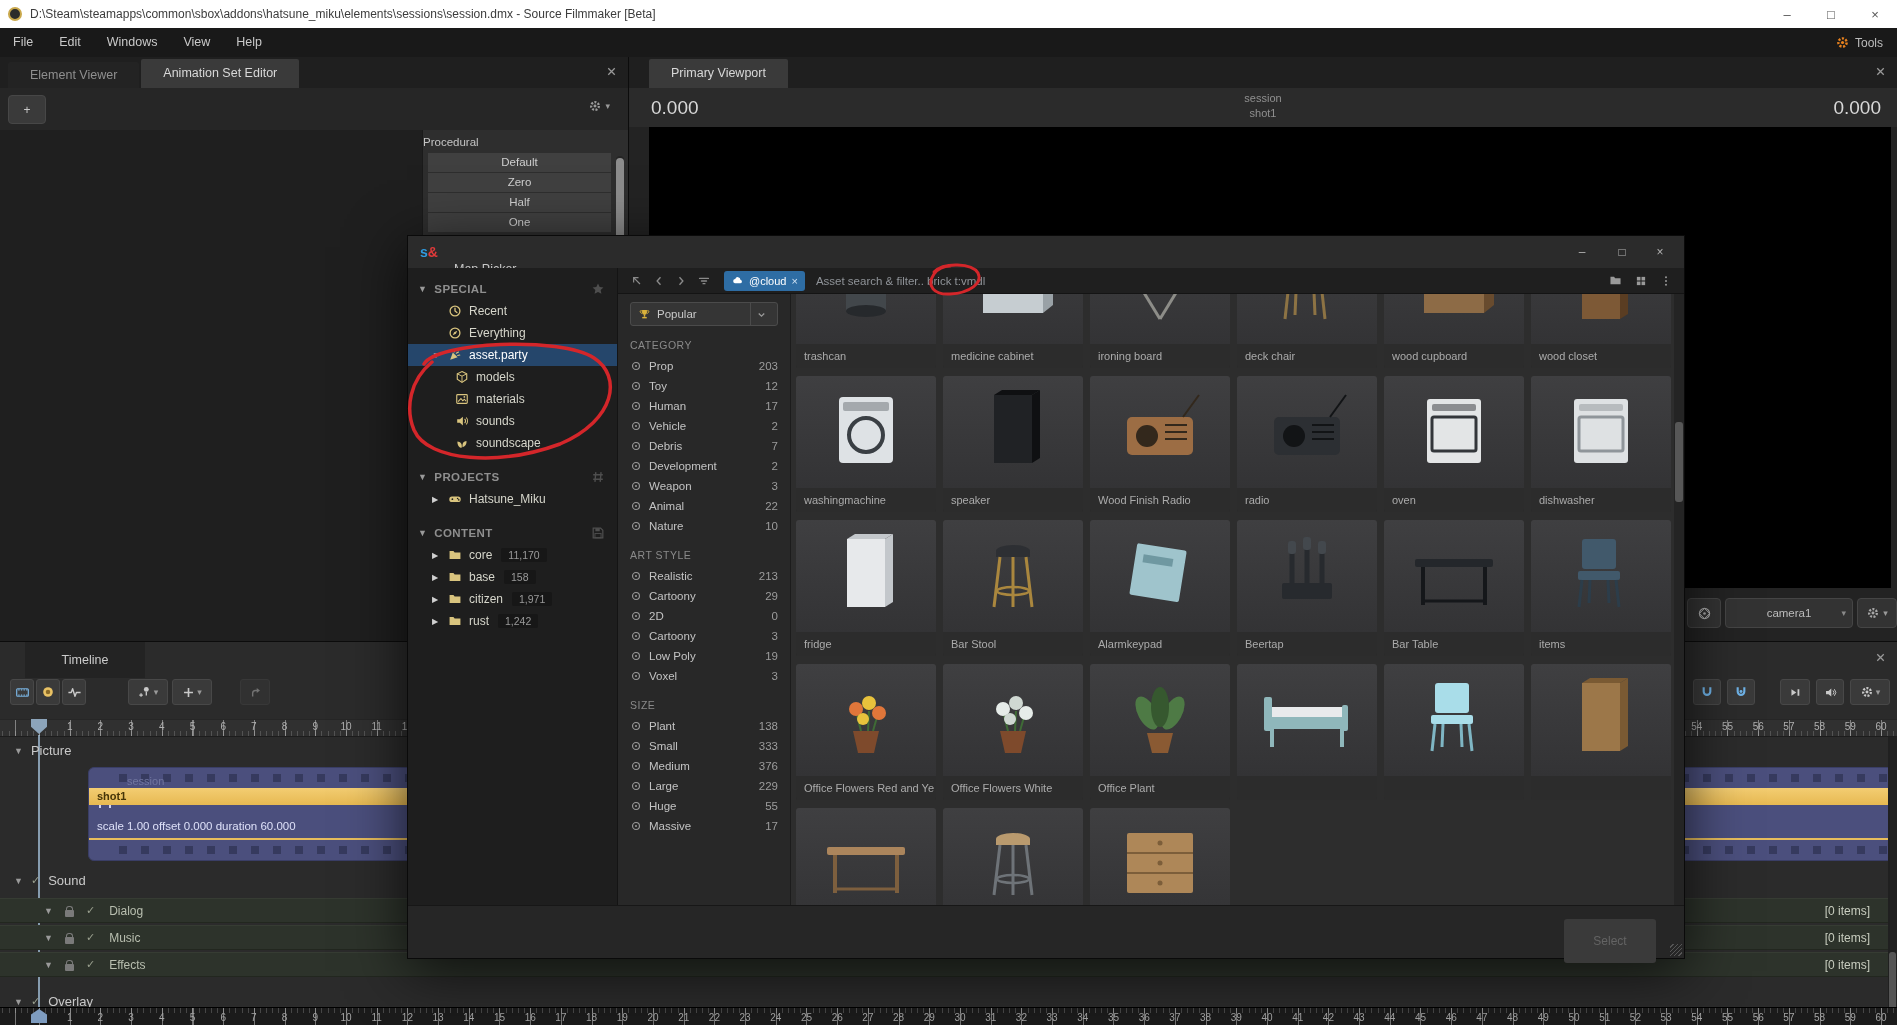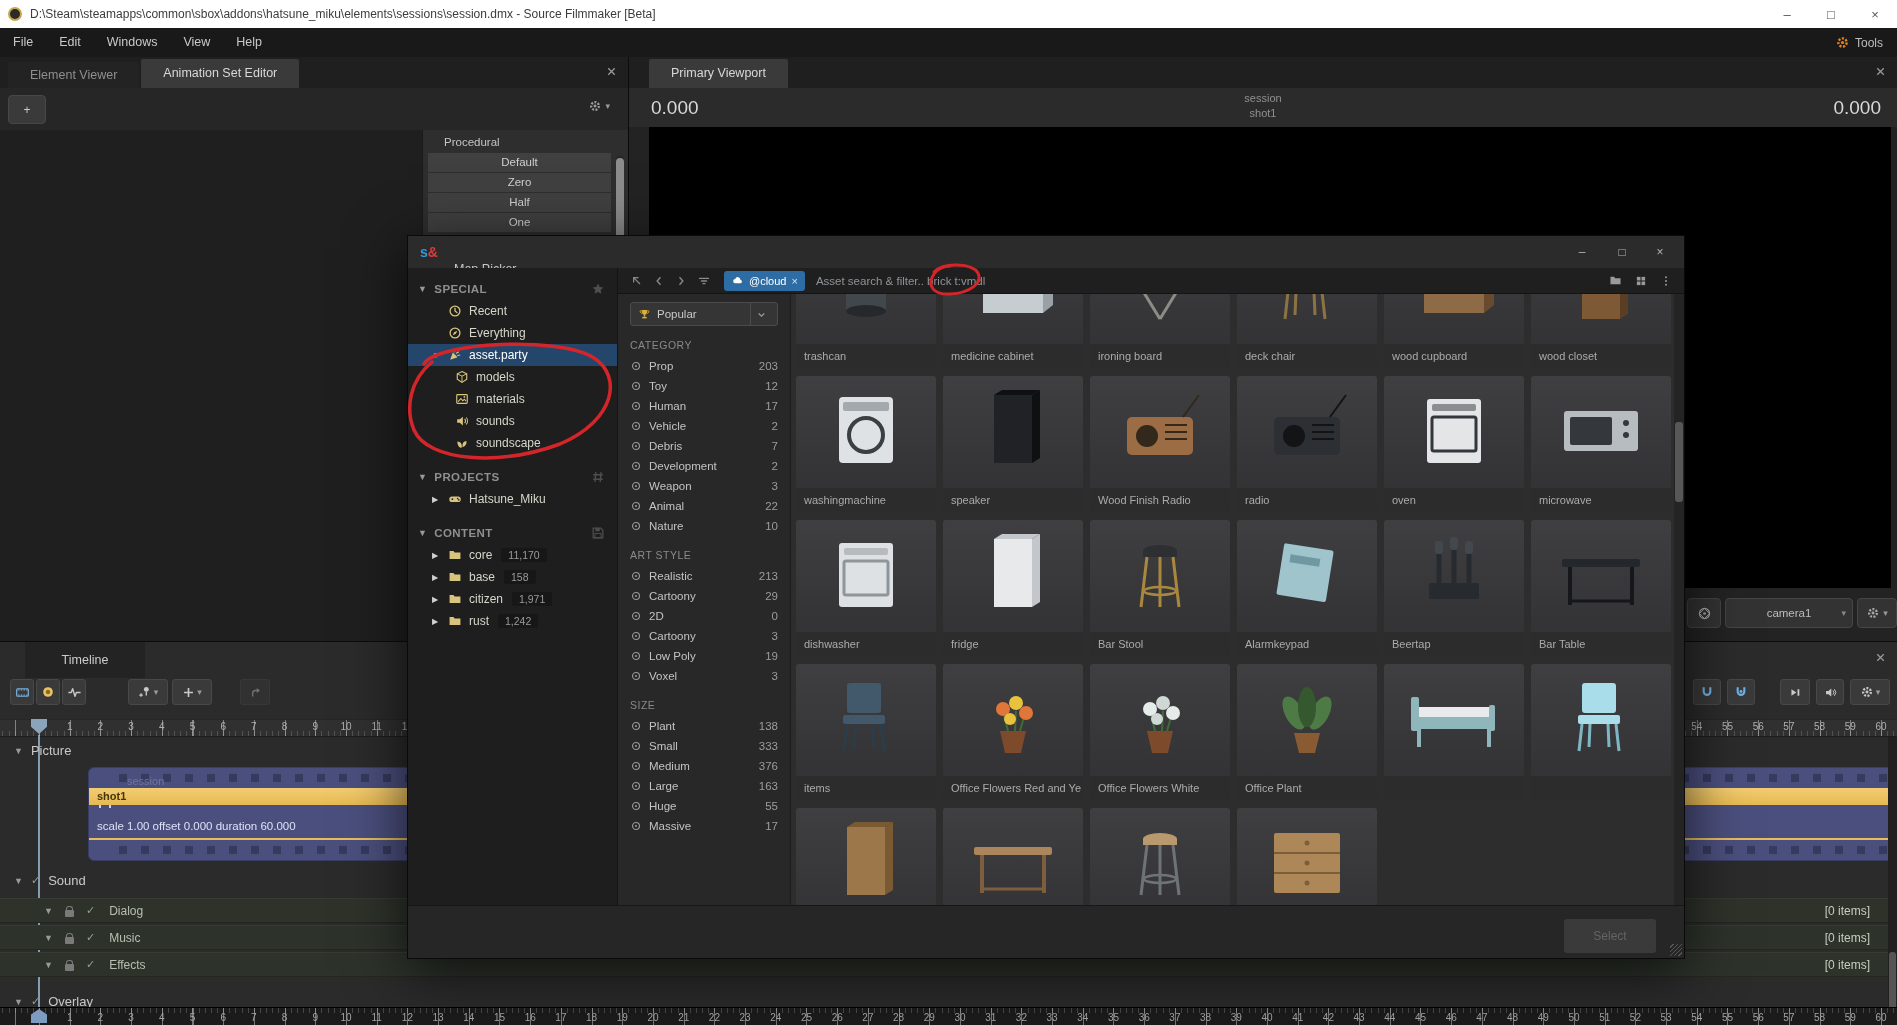--- a/index.html
+++ b/index.html
@@ -28,21 +28,21 @@
   .tab{height:26px;line-height:26px;padding:0 22px;font-size:12.5px;background:#232323;color:#8f8f8f;
        margin-right:2px;border-radius:2px 2px 0 0;}
   .tab.active{background:#3a3a3a;color:#d8d8d8;height:29px;line-height:29px;}
   .panel-close{position:absolute;right:10px;top:8px;color:#9a9a9a;}
   .lp-toolbar{position:absolute;left:0;top:31px;right:0;height:42px;background:#262626;}
   .add-btn{position:absolute;left:8px;top:7px;width:36px;height:27px;background:#3a3a3a;border:1px solid #474747;
            border-radius:4px;color:#c9c9c9;display:flex;align-items:center;justify-content:center;}
   .lp-gear{position:absolute;right:18px;top:11px;color:#9a9a9a;display:flex;gap:3px;align-items:center;}
   .lp-body{position:absolute;left:0;top:73px;right:205px;bottom:0;background:#1f1f1f;}
   .procedural{position:absolute;top:73px;right:0;width:205px;bottom:0;background:#2e2e2e;border-left:1px solid #1a1a1a;}
-  .proc-title{padding:6px 0 5px 21px;color:#c4c4c4;font-size:11.5px;}
+  .proc-title{padding:6px 0 5px 0;color:#c4c4c4;font-size:11.5px;}
   .proc-row{height:19px;line-height:19px;text-align:center;background:#404040;margin:0 17px 1px 5px;
             color:#cfcfcf;font-size:11.5px;}
   .proc-scroll{position:absolute;right:4px;top:26px;width:8px;height:150px;background:#252525;border-radius:4px;}
   .proc-thumb{position:absolute;right:0;top:2px;width:8px;height:85px;background:#8c8c8c;border-radius:4px;}
 
   
   .viewport-panel{position:absolute;left:628px;top:57px;right:0;height:584px;background:#232323;border-left:1px solid #0c0c0c;}
   .vp-tabrow{position:relative;height:31px;background:#1f1f1f;display:flex;align-items:flex-end;padding-left:20px;}
   .vp-overlay{position:absolute;left:0;top:31px;right:0;height:39px;background:#2b2b2b;}
   .time{font-size:19px;color:#d8d8d8;}
@@ -151,21 +151,21 @@
   .fcount{margin-left:auto;color:#9c9c9c;}
   .mp-gridwrap{position:absolute;left:383px;top:58px;right:10px;bottom:52px;overflow:hidden;background:#2d2d2d;}
   .mp-grid{margin:-62px 0 0 5px;display:grid;grid-template-columns:repeat(6,140px);gap:8px 7px;}
   .cell{width:140px;height:136px;border-radius:3px;overflow:hidden;background:#2c2c2c;}
   .thumb{height:112px;background:linear-gradient(#3f3f41,#333335);display:flex;align-items:center;justify-content:center;}
   .clabel{height:24px;line-height:24px;padding-left:8px;color:#ababab;font-size:11px;background:#2c2c2c;
       white-space:nowrap;overflow:hidden;}
   .mp-vscroll{position:absolute;right:0;top:58px;width:10px;bottom:52px;background:#242424;}
   .mp-vthumb{position:absolute;right:1px;top:128px;width:8px;height:80px;background:#575757;border-radius:3px;}
   .mp-bottom{position:absolute;left:0;right:0;bottom:0;height:52px;background:#262626;border-top:1px solid #171717;}
-  .select-btn{position:absolute;right:28px;top:13px;width:92px;height:34px;background:#3a3a3a;border-radius:3px;
+  .select-btn{position:absolute;right:28px;top:13px;width:92px;height:44px;background:#3a3a3a;border-radius:3px;
       color:#646464;display:flex;align-items:center;justify-content:center;font-size:12px;}
   .grip{position:absolute;right:2px;bottom:2px;width:12px;height:12px;
       background:repeating-linear-gradient(135deg,transparent 0 2px,#555 2px 3px);}
   .annotations{position:absolute;inset:0;z-index:60;pointer-events:none;}
 </style>
 </head>
 <body>
 
 <div class="screen">
 
@@ -982,21 +982,21 @@
             <span class="fcount">376</span>
           </div>
           <div class="frow">
             <span class="ic">
               <svg viewBox="0 0 16 16" width="12" height="12">
                 <circle cx="8" cy="8" r="4.6" fill="none" stroke="currentColor" stroke-width="1.5"></circle>
                 <circle cx="8" cy="8" r="1.3" fill="currentColor"></circle>
               </svg>
             </span>
             <span>Large</span>
-            <span class="fcount">163</span>
+            <span class="fcount">229</span>
           </div>
           <div class="frow">
             <span class="ic">
               <svg viewBox="0 0 16 16" width="12" height="12">
                 <circle cx="8" cy="8" r="4.6" fill="none" stroke="currentColor" stroke-width="1.5"></circle>
                 <circle cx="8" cy="8" r="1.3" fill="currentColor"></circle>
               </svg>
             </span>
             <span>Huge</span>
             <span class="fcount">55</span>
@@ -1127,31 +1127,20 @@
           </div>
           <div class="cell">
             <div class="thumb">
               <svg viewBox="0 0 110 90" width="110" height="90">
                 <rect x="28" y="12" width="54" height="64" rx="3" fill="#e3e5e6"></rect>
                 <rect x="33" y="30" width="44" height="34" rx="2" fill="none" stroke="#33363a" stroke-width="3"></rect>
                 <rect x="33" y="17" width="44" height="7" rx="2" fill="#33363a" opacity=".5"></rect>
               </svg>
             </div>
             <div class="clabel">oven</div>
-          </div>
-          <div class="cell">
-            <div class="thumb">
-              <svg viewBox="0 0 110 90" width="110" height="90">
-                <rect x="18" y="24" width="74" height="40" rx="3" fill="#b7bcc0"></rect>
-                <rect x="24" y="30" width="42" height="28" rx="2" fill="#34383c"></rect>
-                <circle cx="80" cy="36" r="3" fill="#34383c"></circle>
-                <circle cx="80" cy="48" r="3" fill="#34383c"></circle>
-              </svg>
-            </div>
-            <div class="clabel">microwave</div>
           </div>
           <div class="cell">
             <div class="thumb">
               <svg viewBox="0 0 110 90" width="110" height="90">
                 <rect x="28" y="12" width="54" height="64" rx="3" fill="#dee1e3"></rect>
                 <rect x="33" y="30" width="44" height="34" rx="2" fill="none" stroke="#8f959a" stroke-width="3"></rect>
                 <rect x="33" y="17" width="44" height="7" rx="2" fill="#8f959a" opacity=".5"></rect>
               </svg>
             </div>
             <div class="clabel">dishwasher</div>

